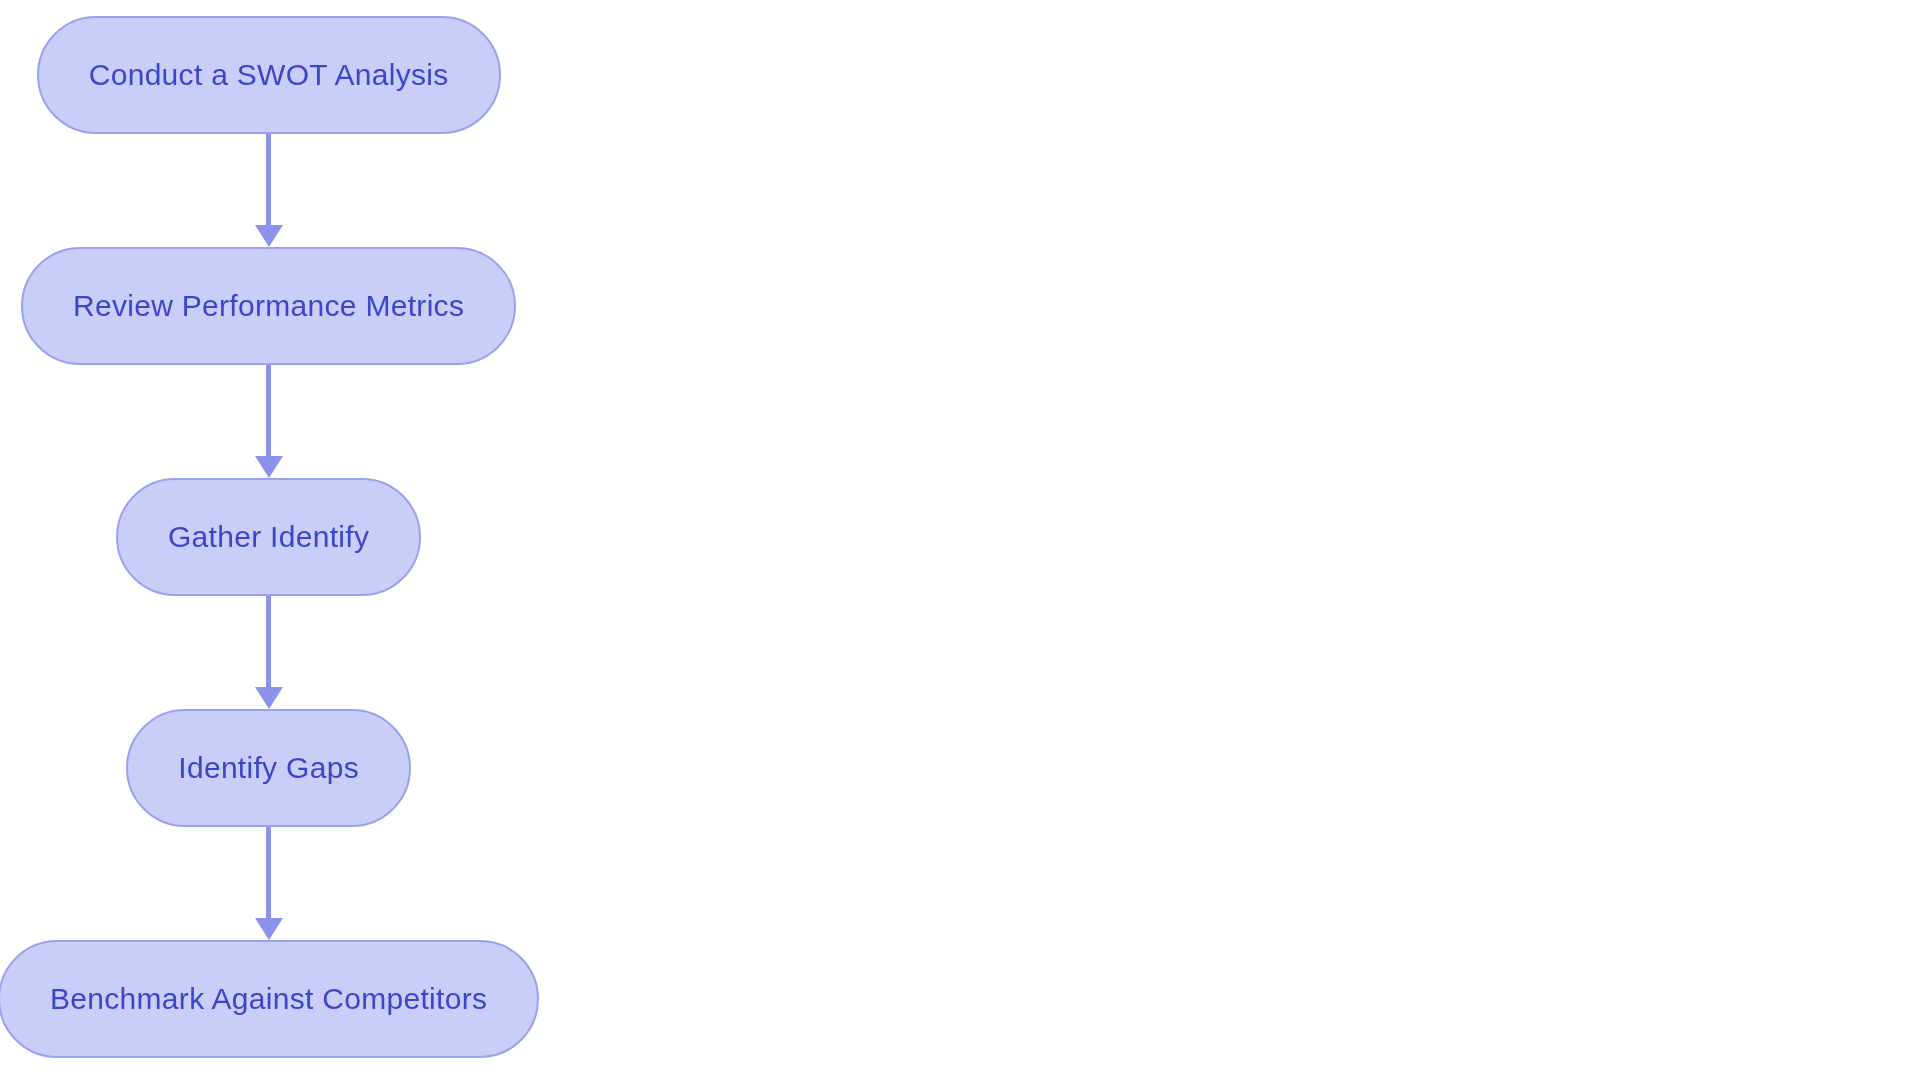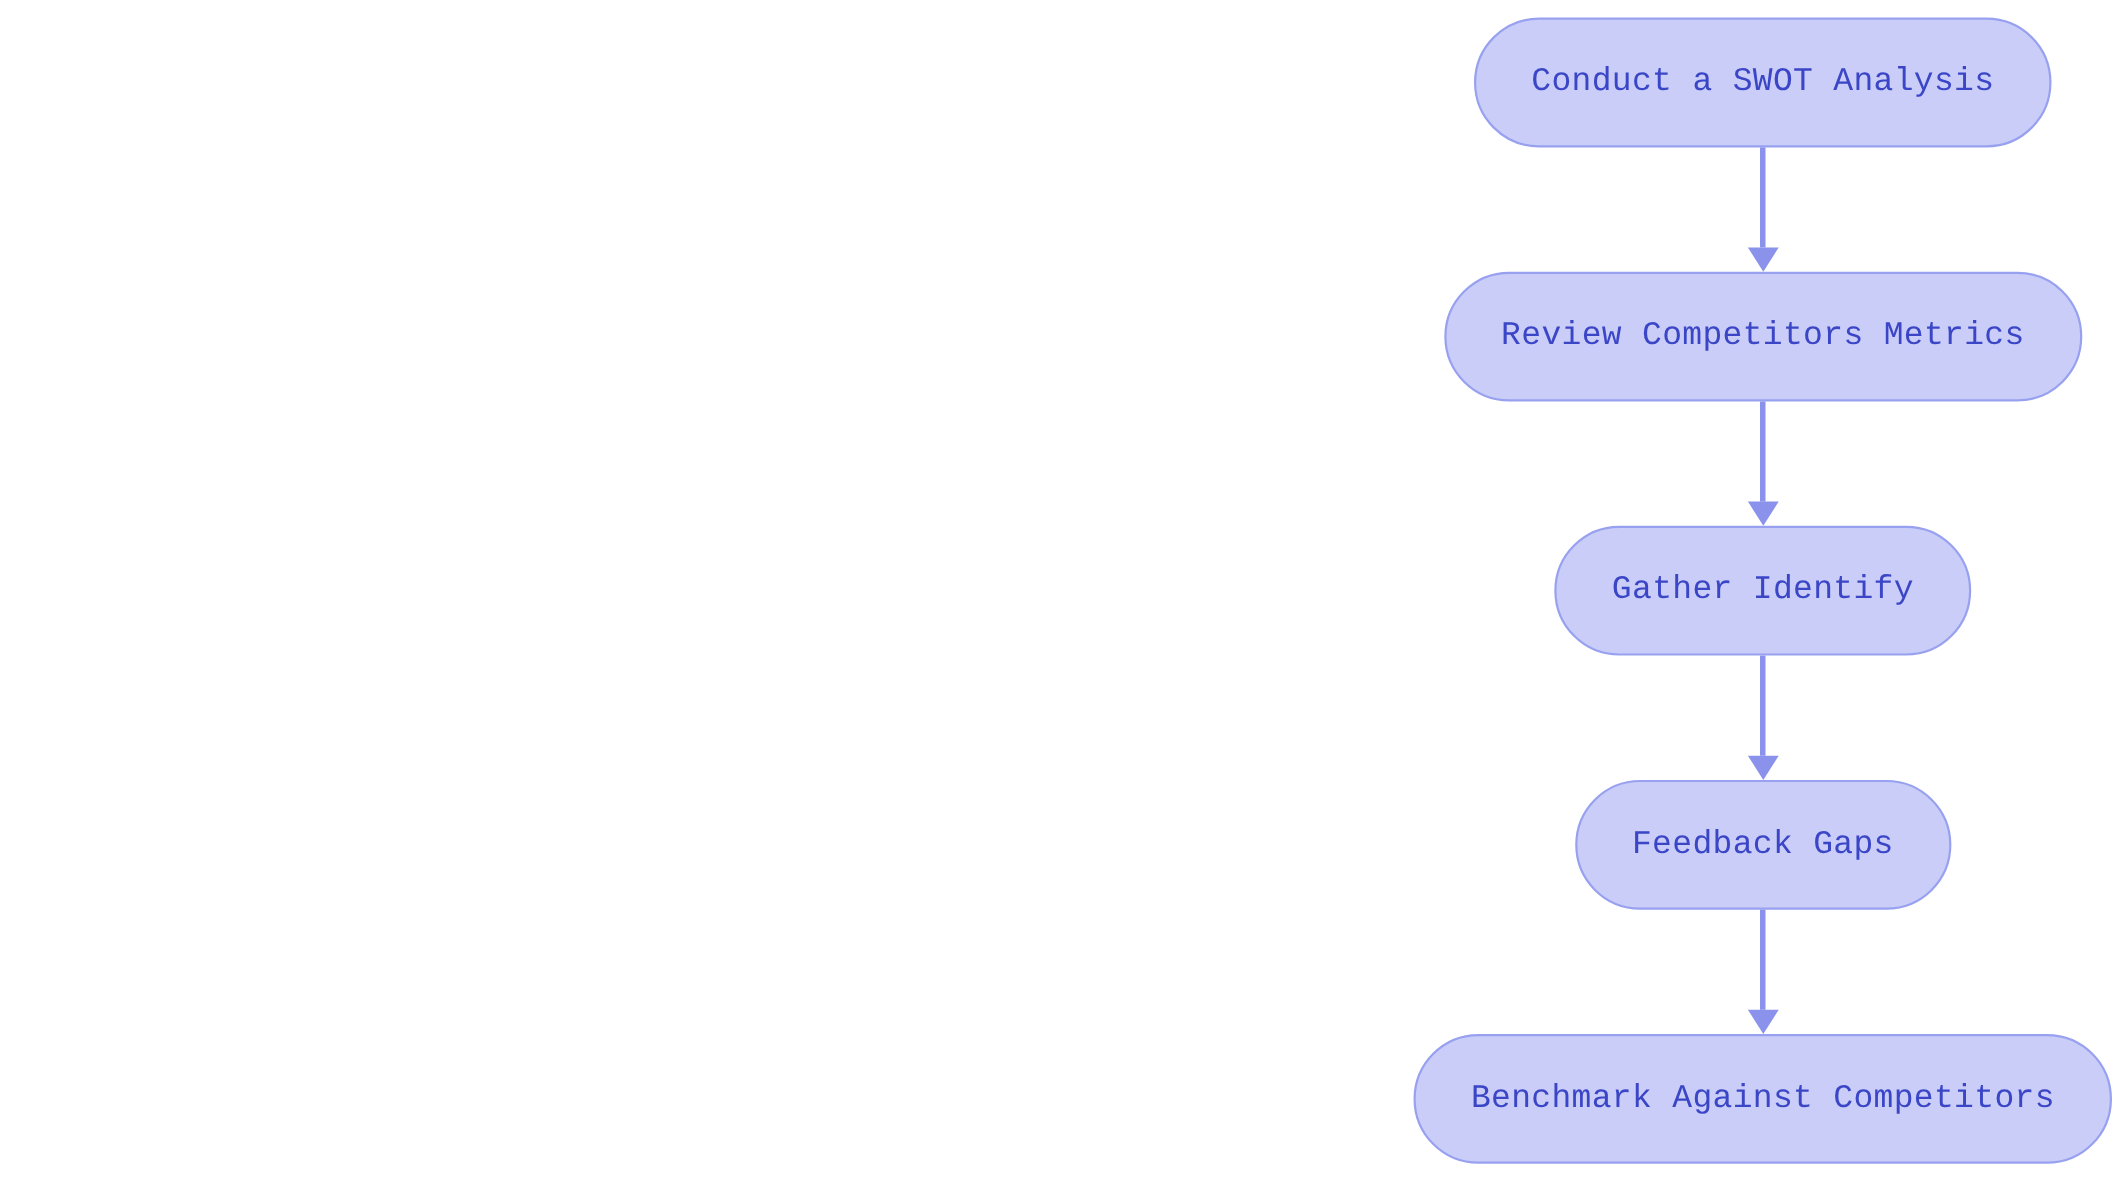--- a/index.html
+++ b/index.html
@@ -20,23 +20,22 @@
     background: var(--background, #ffffff);
     font-family: "Liberation Sans", "DejaVu Sans", sans-serif;
     overflow: hidden;
   }
   .canvas {
     position: relative;
     width: 1920px;
     height: 1083px;
     display: flex;
     flex-direction: column;
-    align-items: flex-end;
+    align-items: flex-start;
     padding-top: 16px;
-    font-family: Liberation Mono, monospace;
   }
   .flow-column {
     display: flex;
     flex-direction: column;
     align-items: center;
     
     margin-left: -2px;
   }
   .node {
     height: 118px;
@@ -85,39 +84,39 @@
     <div class="node">
       <span class="node-label">Conduct a SWOT Analysis</span>
     </div>
 
     <div class="connector">
       <div class="line"></div>
       <div class="arrowhead"></div>
     </div>
 
     <div class="node">
-      <span class="node-label">Review Competitors Metrics</span>
+      <span class="node-label">Review Performance Metrics</span>
     </div>
 
     <div class="connector">
       <div class="line"></div>
       <div class="arrowhead"></div>
     </div>
 
     <div class="node">
       <span class="node-label">Gather Identify</span>
     </div>
 
     <div class="connector">
       <div class="line"></div>
       <div class="arrowhead"></div>
     </div>
 
     <div class="node">
-      <span class="node-label">Feedback Gaps</span>
+      <span class="node-label">Identify Gaps</span>
     </div>
 
     <div class="connector">
       <div class="line"></div>
       <div class="arrowhead"></div>
     </div>
 
     <div class="node">
       <span class="node-label">Benchmark Against Competitors</span>
     </div>

